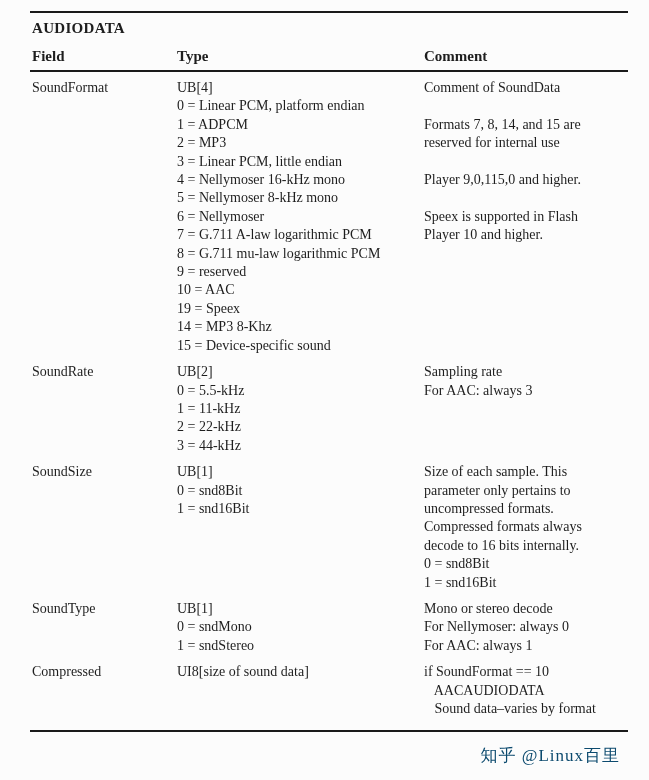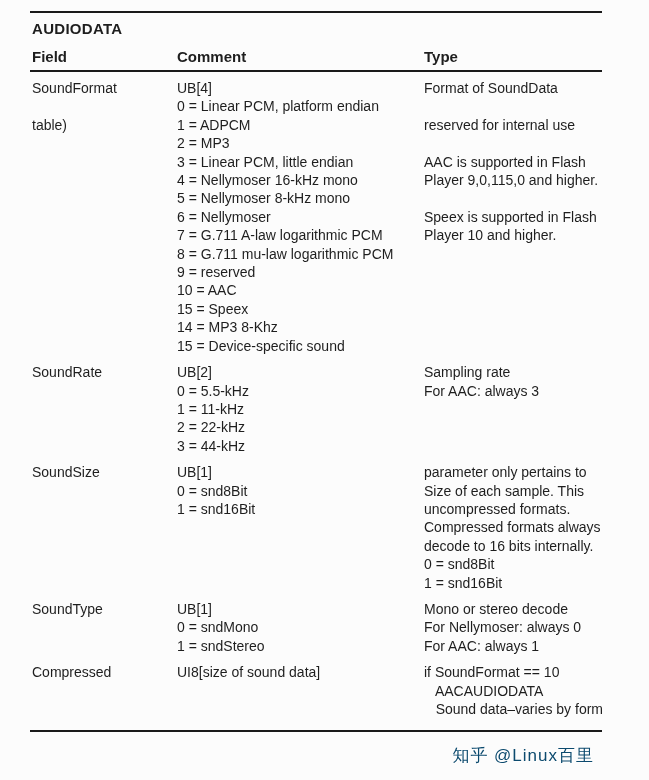--- a/index.html
+++ b/index.html
@@ -5,23 +5,24 @@
   html, body {
     margin: 0;
     padding: 0;
     background: #fcfcfc;
   }
   .page {
     position: relative;
     width: 602px;
     height: 780px;
     background: #fcfcfc;
-    font-family: Liberation Sans, sans-serif;
+    font-family: Liberation Serif, serif;
     color: #1e1e1e;
     overflow: hidden;
+    padding-left: 26px;
   }
   .content {
     position: absolute;
     left: 30px;
     top: 11px;
     width: 601px;
   }
   .rule {
     height: 2px;
     background: #1a1a1a;
@@ -71,54 +72,53 @@
 </style>
 </head>
 <body>
 
 <div class="page">
   <div class="content">
     <div class="rule"></div>
     <div class="doc-title">AUDIODATA</div>
     <div class="col-headers">
       <div>Field</div>
+      <div>Type</div>
       <div>Comment</div>
-      <div>Type</div>
     </div>
     <div class="rule rule-under-headers"></div>
     <div class="rows">
         <div class="row">
           <div class="cell">
             <div class="line">SoundFormat</div>
             <div class="line">&nbsp;</div>
-            <div class="line">table)</div>
           </div>
           <div class="cell">
             <div class="line">UB[4]</div>
             <div class="line">0 = Linear PCM, platform endian</div>
             <div class="line">1 = ADPCM</div>
             <div class="line">2 = MP3</div>
             <div class="line">3 = Linear PCM, little endian</div>
             <div class="line">4 = Nellymoser 16-kHz mono</div>
             <div class="line">5 = Nellymoser 8-kHz mono</div>
             <div class="line">6 = Nellymoser</div>
             <div class="line">7 = G.711 A-law logarithmic PCM</div>
             <div class="line">8 = G.711 mu-law logarithmic PCM</div>
             <div class="line">9 = reserved</div>
             <div class="line">10 = AAC</div>
-            <div class="line">15 = Speex</div>
+            <div class="line">19 = Speex</div>
             <div class="line">14 = MP3 8-Khz</div>
             <div class="line">15 = Device-specific sound</div>
           </div>
           <div class="cell">
-            <div class="line">Format of SoundData</div>
+            <div class="line">Comment of SoundData</div>
             <div class="line">&nbsp;</div>
+            <div class="line">Formats 7, 8, 14, and 15 are</div>
             <div class="line">reserved for internal use</div>
             <div class="line">&nbsp;</div>
-            <div class="line">AAC is supported in Flash</div>
             <div class="line">Player 9,0,115,0 and higher.</div>
             <div class="line">&nbsp;</div>
             <div class="line">Speex is supported in Flash</div>
             <div class="line">Player 10 and higher.</div>
           </div>
         </div>
         <div class="row">
           <div class="cell">
             <div class="line">SoundRate</div>
           </div>
@@ -137,22 +137,22 @@
         <div class="row">
           <div class="cell">
             <div class="line">SoundSize</div>
           </div>
           <div class="cell">
             <div class="line">UB[1]</div>
             <div class="line">0 = snd8Bit</div>
             <div class="line">1 = snd16Bit</div>
           </div>
           <div class="cell">
+            <div class="line">Size of each sample. This</div>
             <div class="line">parameter only pertains to</div>
-            <div class="line">Size of each sample. This</div>
             <div class="line">uncompressed formats.</div>
             <div class="line">Compressed formats always</div>
             <div class="line">decode to 16 bits internally.</div>
             <div class="line">0 = snd8Bit</div>
             <div class="line">1 = snd16Bit</div>
           </div>
         </div>
         <div class="row">
           <div class="cell">
             <div class="line">SoundType</div>

